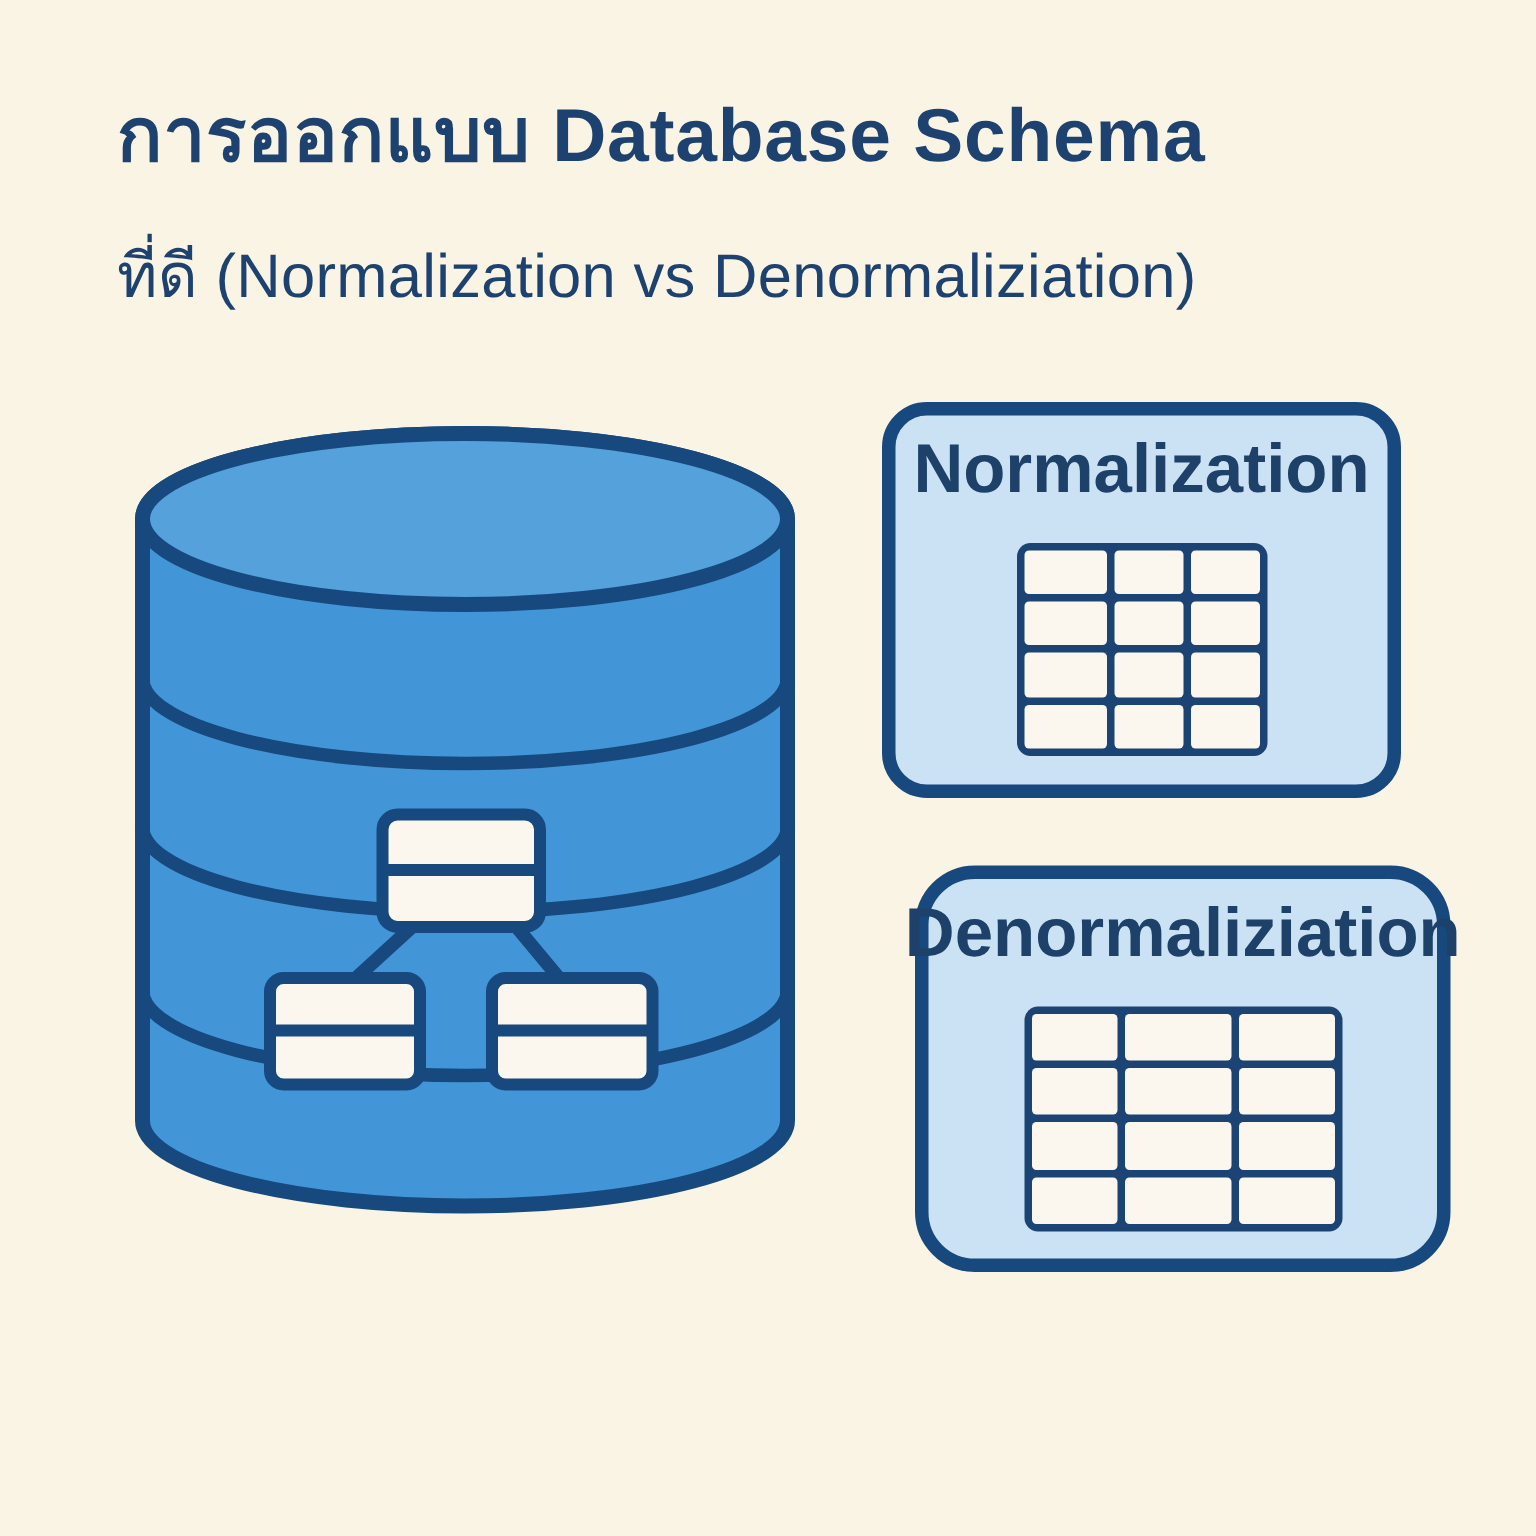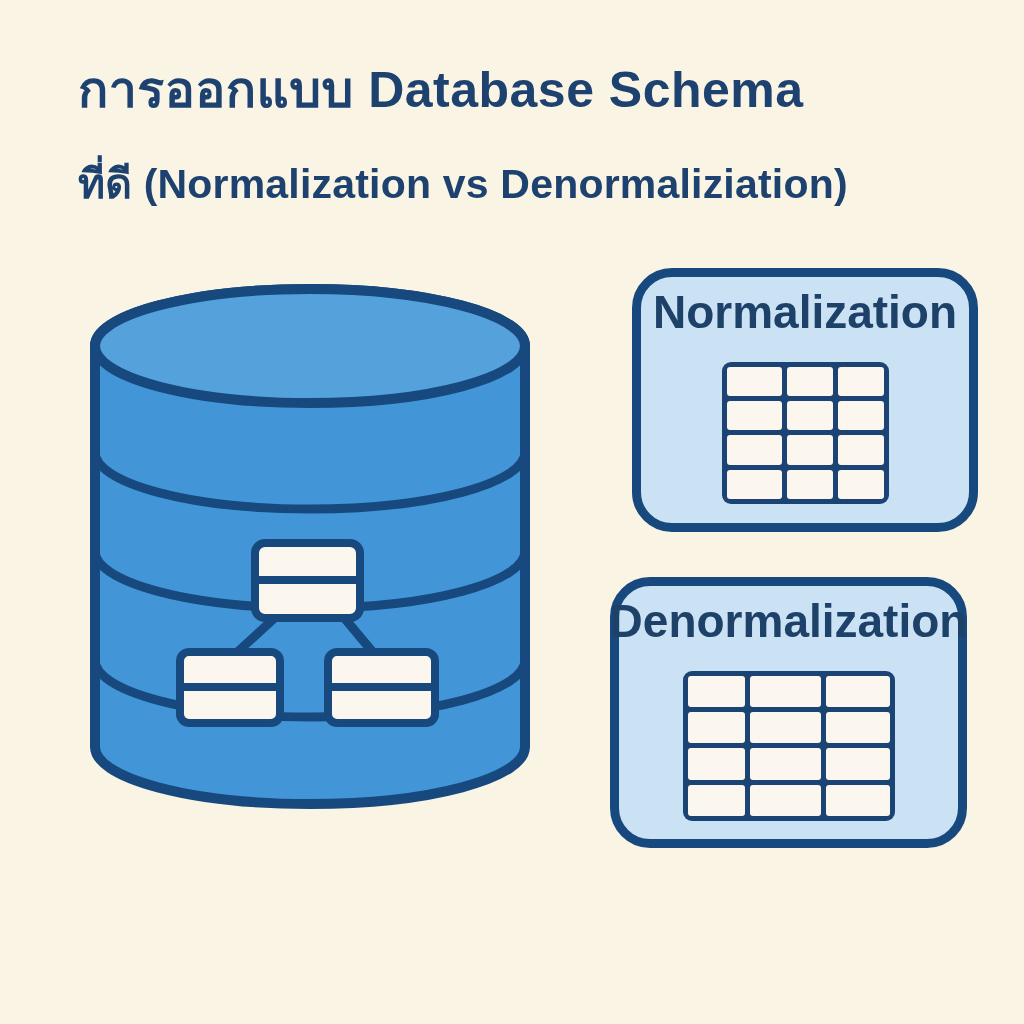--- a/index.html
+++ b/index.html
@@ -21,36 +21,36 @@
   }
   .canvas{position:relative;width:828px;height:1024px;}
 
   
   .title-block{position:absolute;left:78px;top:50px;width:900px;}
   .title-line1{
     font-size:50px;font-weight:bold;color:var(--title);
     letter-spacing:0.5px;white-space:nowrap;
   }
   .title-line2{
-    font-size:41px;font-weight:bold;color:var(--title);
+    font-size:41px;font-weight:normal;color:var(--title);
     margin-top:22px;letter-spacing:0.2px;white-space:nowrap;
   }
 
   
   .db-illustration{position:absolute;left:90px;top:278px;width:440px;height:535px;}
 
   
   .card{
     position:absolute;box-sizing:border-box;
     background:var(--card-bg);
     border:9px solid var(--navy);
     border-radius:40px;
     display:flex;flex-direction:column;align-items:center;
   }
-  .card-normalization{left:632px;top:268px;width:346px;height:264px;}
+  .card-normalization{left:588px;top:268px;width:346px;height:264px;border-radius:30px;}
   .card-denormalization{left:610px;top:577px;width:357px;height:271px;}
   .card-label{
     font-size:46px;font-weight:bold;color:var(--label);
     margin-top:9px;line-height:1.15;white-space:nowrap;
   }
   .table-icon{
     background:var(--grid-navy);
     border-radius:9px;
     padding:5px;
     display:grid;
@@ -119,21 +119,21 @@
         <div class="cell"></div>
         <div class="cell"></div>
         <div class="cell"></div>
         <div class="cell"></div>
         <div class="cell"></div>
         <div class="cell"></div>
       </div>
   </div>
 
   <div class="card card-denormalization">
-    <div class="card-label">Denormalization</div>
+    <div class="card-label">Denormaliziation</div>
     <div class="table-icon table-denormalization">
         <div class="cell"></div>
         <div class="cell"></div>
         <div class="cell"></div>
         <div class="cell"></div>
         <div class="cell"></div>
         <div class="cell"></div>
         <div class="cell"></div>
         <div class="cell"></div>
         <div class="cell"></div>

